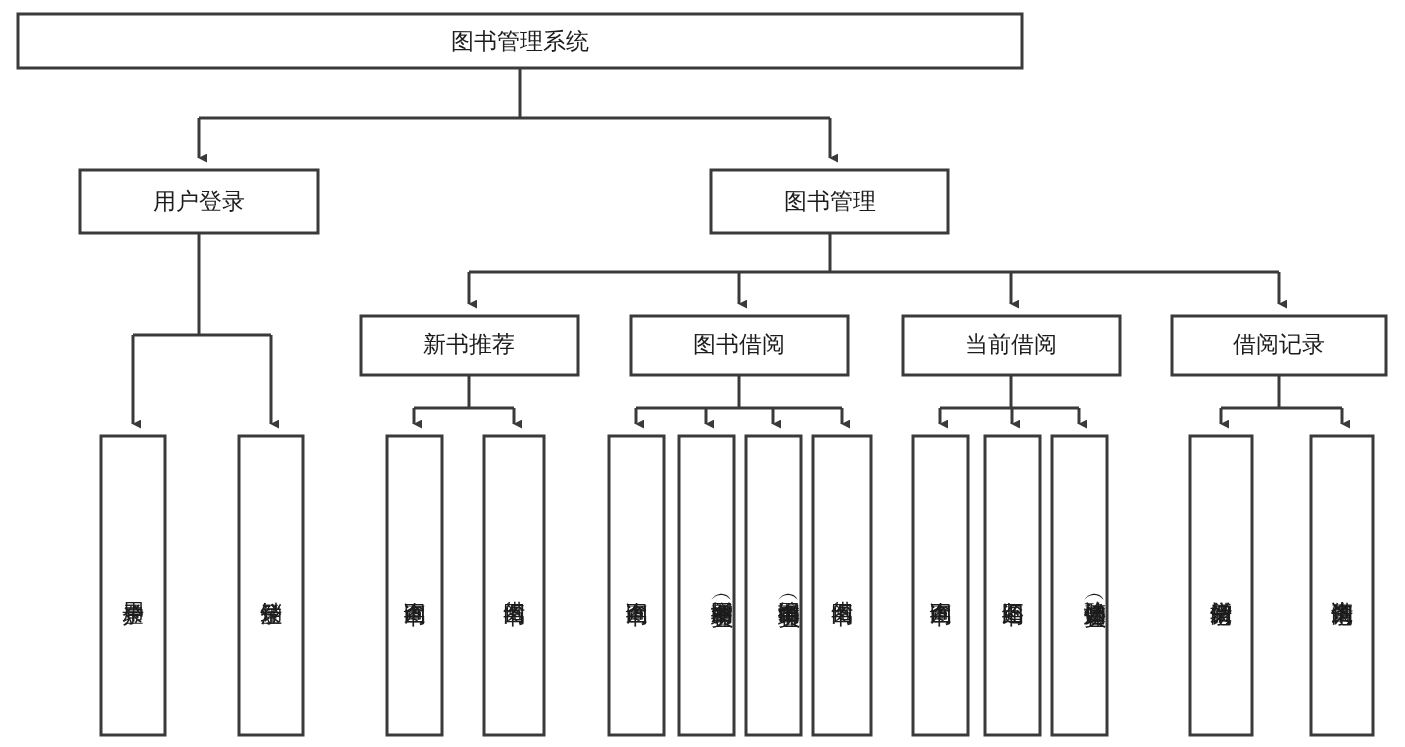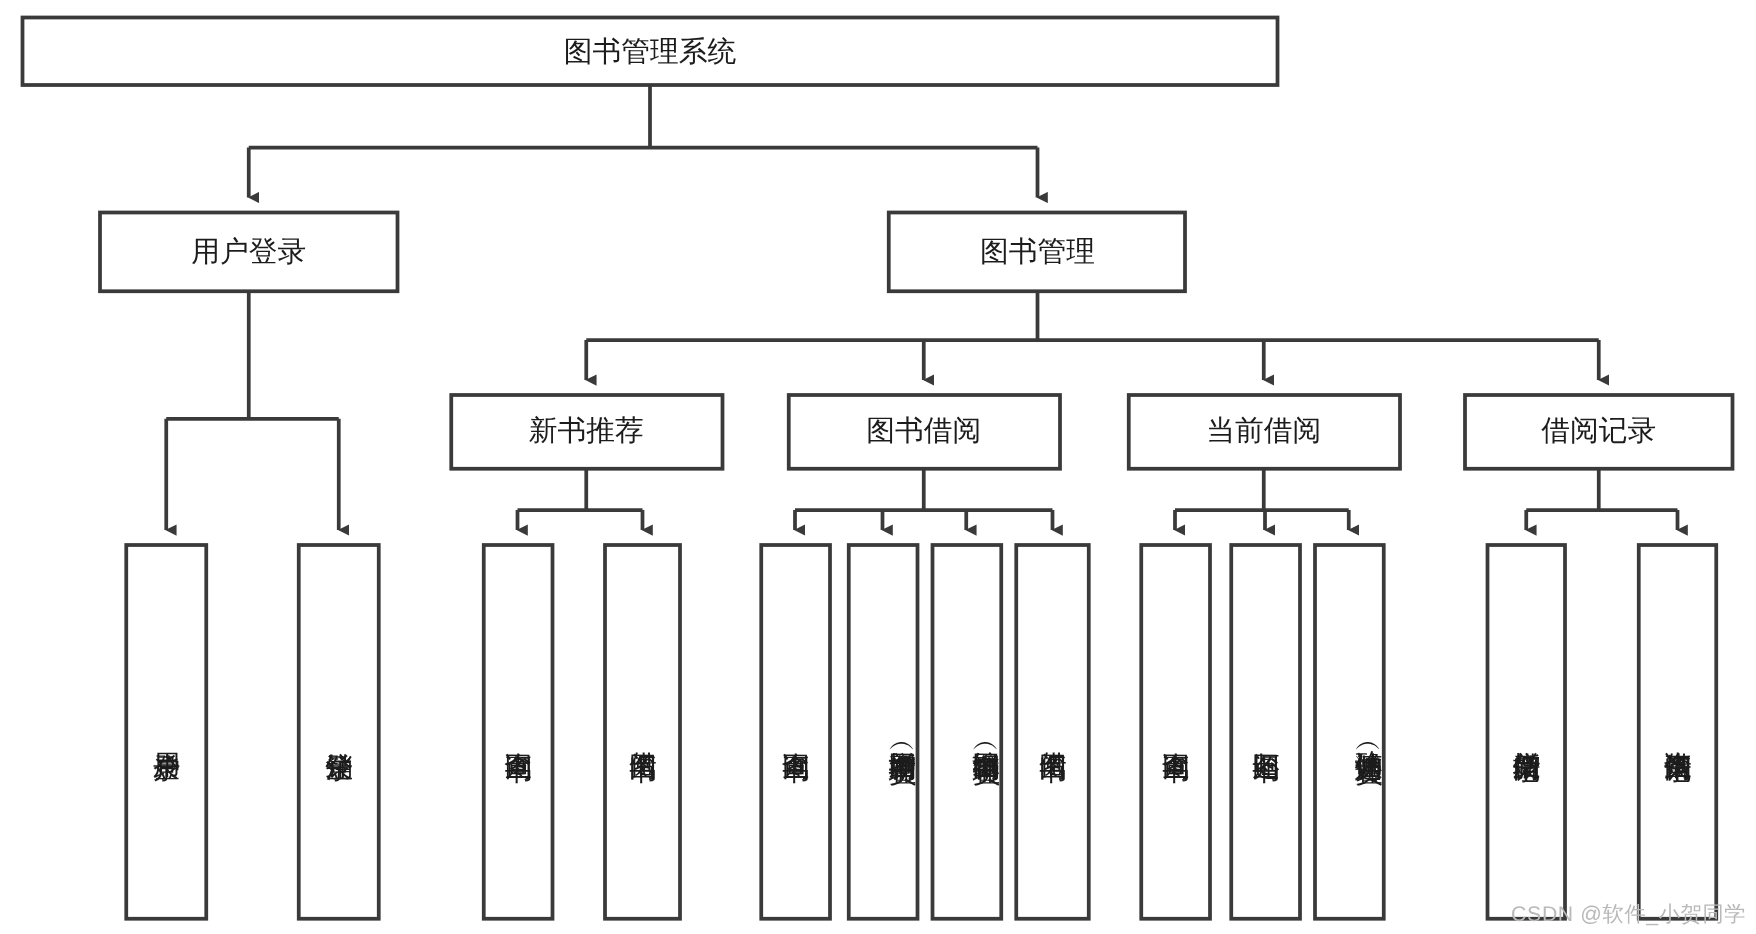--- a/index.html
+++ b/index.html
@@ -254,14 +254,13 @@
     </g>
 
     <g>
       <rect class="node-box" x="1311" y="436" width="62" height="299"></rect>
       <foreignObject class="leaf-label-fo" x="1311" y="436" width="62" height="299">
         <div xmlns="http://www.w3.org/1999/xhtml" class="leaf-vtext">查询借阅记录</div>
       </foreignObject>
     </g>
   </svg>
 
-  <div class="watermark">CSDN @软件_小贺同学</div>
 </div>
 
 </body></html>

